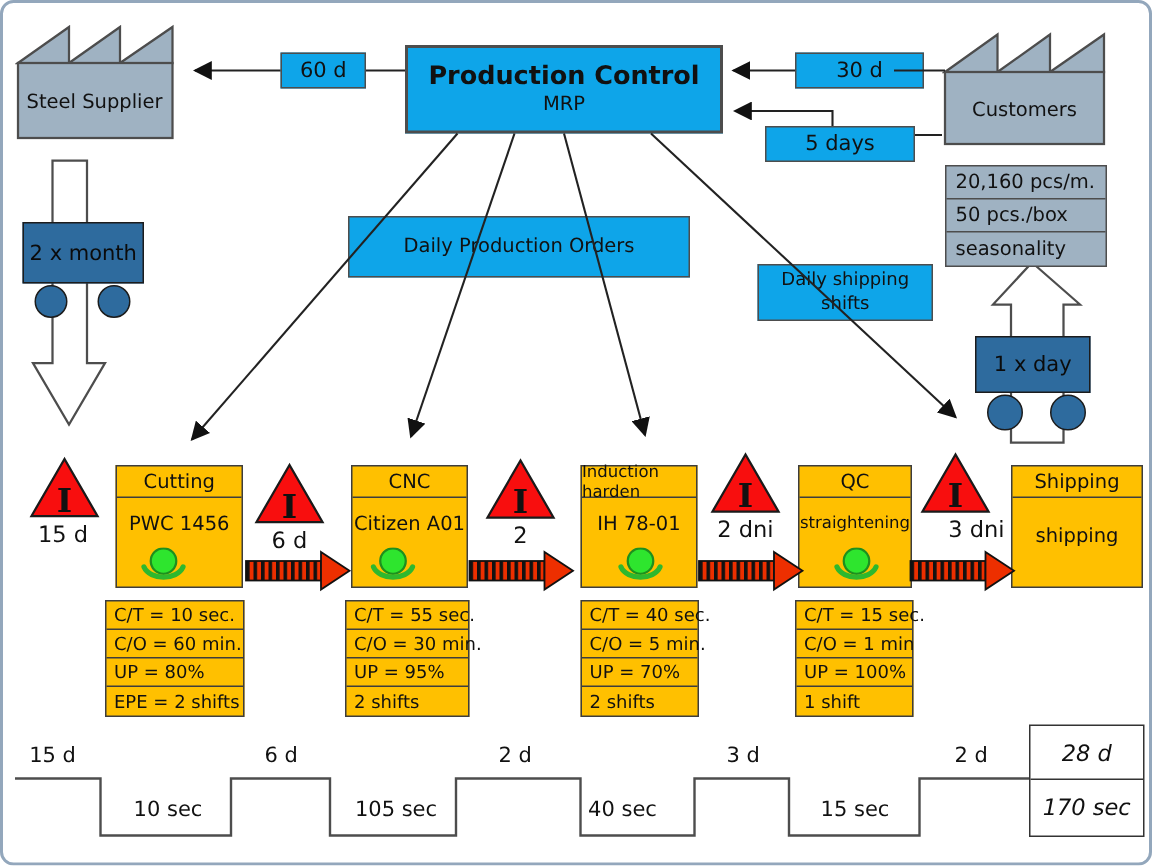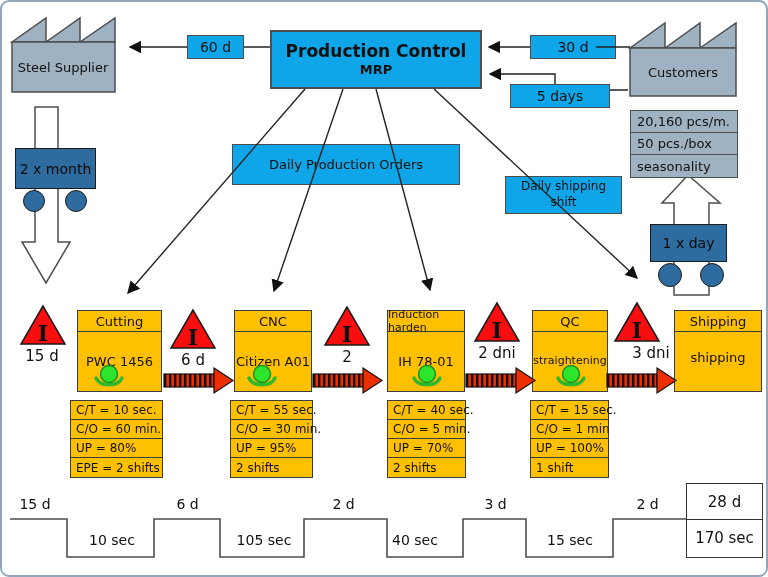--- a/index.html
+++ b/index.html
@@ -9,35 +9,35 @@
     font-family:"DejaVu Sans",sans-serif;color:#111;
   }
   .abs{position:absolute;}
   .box{box-sizing:border-box;background:#0ea5e9;border:1.5px solid #4d4d4d;
        display:flex;align-items:center;justify-content:center;text-align:center;}
   .lbl{font-size:13px;}
   svg{display:block;}
   
   .pc{border-width:2px;flex-direction:column;line-height:1.25;}
   .pc .t{font-weight:bold;font-size:17px;}
-  .pc .s{font-size:13px;font-weight:bold;}
+  .pc .s{font-size:13px;}
   
   .cdata{box-sizing:border-box;background:#9FB2C2;border:1.5px solid #4d4d4d;}
   .cdata .row{box-sizing:border-box;height:22px;display:flex;align-items:center;
               padding-left:6px;font-size:13px;border-bottom:1.5px solid #4d4d4d;}
   .cdata .row:last-child{border-bottom:none;}
   
   .truck{box-sizing:border-box;background:#2E6B9E;border:1.5px solid #1c1c1c;
          display:flex;align-items:center;justify-content:center;font-size:14px;color:#0b0b0b;}
   .wheel{box-sizing:border-box;background:#2E6B9E;border:1.5px solid #1c1c1c;border-radius:50%;}
   
   .proc{box-sizing:border-box;background:#FFC000;border:1.5px solid #3d3d3d;}
   .proc .pt{box-sizing:border-box;height:21px;border-bottom:1.5px solid #3d3d3d;
             display:flex;align-items:center;justify-content:center;font-size:13px;}
-  .proc .pd{margin-top:22px;text-align:center;font-size:13px;}
+  .proc .pd{margin-top:10px;text-align:center;font-size:13px;}
   .proc .op{position:absolute;bottom:2px;}
   
   .dbox{box-sizing:border-box;background:#FFC000;border:1.5px solid #3d3d3d;}
   .dbox .row{box-sizing:border-box;height:19px;display:flex;align-items:center;
              padding-left:5px;font-size:12px;border-bottom:1.2px solid #3d3d3d;white-space:nowrap;}
   .dbox .row:last-child{border-bottom:none;}
   
   .invlbl{font-size:15px;text-align:center;}
   .tl{font-size:14px;text-align:center;}
   
@@ -83,21 +83,21 @@
     <div class="t">Production Control</div>
     <div class="s">MRP</div>
   </div>
 
   <div class="abs box lbl" style="left:185px;top:33px;width:57px;height:24px;font-size:14px;">60 d</div>
   <div class="abs box lbl" style="left:528px;top:33px;width:86px;height:24px;font-size:14px;">30 d</div>
   <div class="abs box lbl" style="left:508px;top:82px;width:100px;height:24px;font-size:14px;">5 days</div>
   <div class="abs box" style="left:230px;top:142px;width:228px;height:41px;font-size:13px;">Daily Production Orders</div>
   <div class="abs box" style="left:503px;top:174px;width:117px;height:38px;flex-direction:column;font-size:12px;line-height:1.3;">
     <div>Daily shipping</div>
-    <div>shift</div>
+    <div>shifts</div>
   </div>
 
   <div class="abs truck" style="left:13px;top:146px;width:81px;height:41px;">2 x month</div>
   <div class="abs wheel" style="left:21px;top:188px;width:22px;height:22px;"></div>
   <div class="abs wheel" style="left:63px;top:188px;width:22px;height:22px;"></div>
 
   <div class="abs truck" style="left:648px;top:222px;width:77px;height:38px;">1 x day</div>
   <div class="abs wheel" style="left:656px;top:261px;width:24px;height:24px;"></div>
   <div class="abs wheel" style="left:698px;top:261px;width:24px;height:24px;"></div>
 
@@ -190,21 +190,21 @@
     <div class="row">UP = 70%</div>
     <div class="row">2 shifts</div>
   </div>
   <div class="abs dbox" style="left:528px;top:398px;width:79px;">
     <div class="row">C/T = 15 sec.</div>
     <div class="row">C/O = 1 min</div>
     <div class="row">UP = 100%</div>
     <div class="row">1 shift</div>
   </div>
 
-  <div class="abs sum" style="left:684px;top:481px;width:77px;height:75px;">
+  <div class="abs sum" style="left:684px;top:481px;width:77px;height:75px;font-style:italic;">
     <div class="row">28 d</div>
     <div class="row">170 sec</div>
   </div>
 
   <div class="abs tl" style="left:8px;top:494px;width:50px;">15 d</div>
   <div class="abs tl" style="left:75px;top:530px;width:70px;">10 sec</div>
   <div class="abs tl" style="left:158px;top:494px;width:55px;">6 d</div>
   <div class="abs tl" style="left:222px;top:530px;width:80px;">105 sec</div>
   <div class="abs tl" style="left:314px;top:494px;width:55px;">2 d</div>
   <div class="abs tl" style="left:378px;top:530px;width:70px;">40 sec</div>

